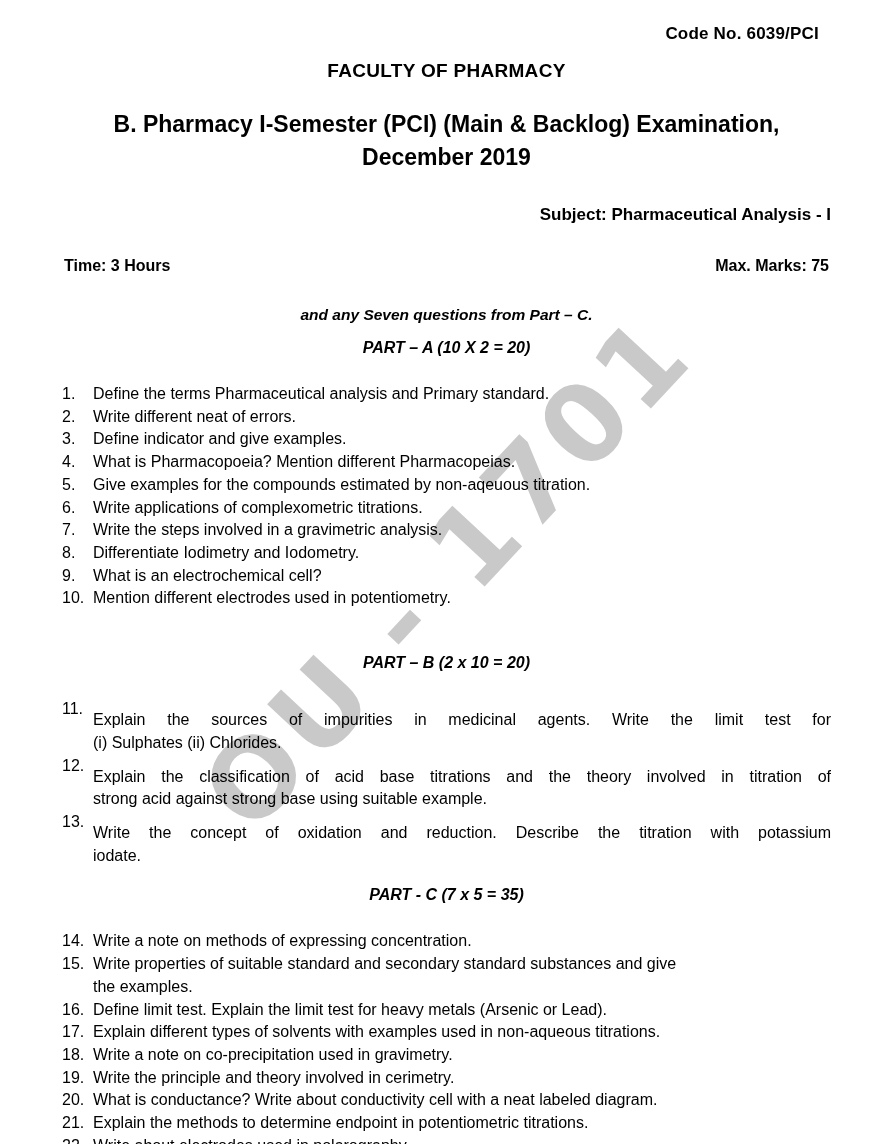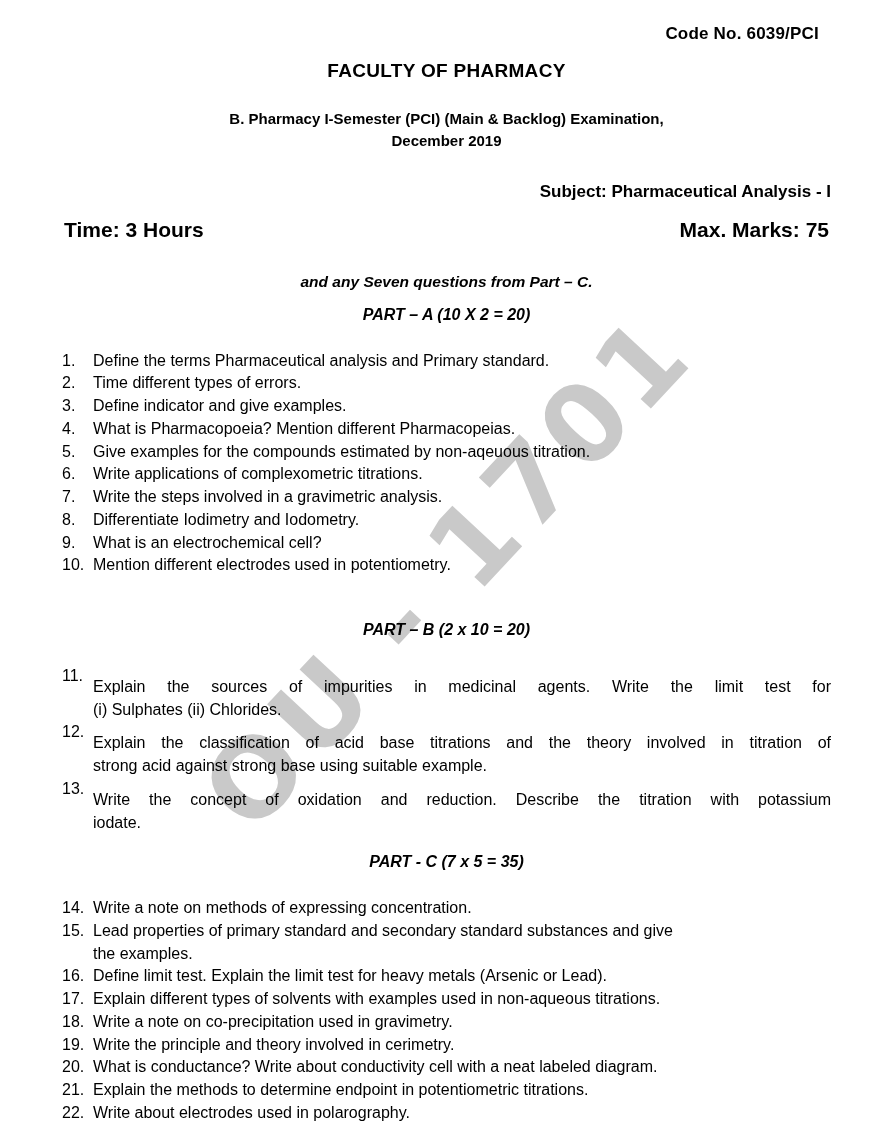--- a/index.html
+++ b/index.html
@@ -60,42 +60,42 @@
   .faculty {
     text-align: center;
     font-size: 19px;
     font-weight: bold;
     margin-top: 16px;
     letter-spacing: 0.3px;
   }
 
   .exam-title {
     text-align: center;
-    font-size: 15px;
+    font-size: 23px;
     font-weight: bold;
     margin-top: 26px;
     line-height: 1.45;
     padding: 0 38px;
   }
   .exam-title .line2 { display: block; }
 
   .subject {
     text-align: right;
     font-size: 17px;
     font-weight: bold;
     margin-top: 30px;
   }
 
   .time-marks {
     display: flex;
     justify-content: space-between;
     align-items: baseline;
-    font-size: 21px;
-    font-weight: bold;
-    margin-top: 16px;
+    font-size: 16px;
+    font-weight: bold;
+    margin-top: 32px;
     padding: 0 2px 0 2px;
   }
 
   .note {
     text-align: center;
     font-size: 15.5px;
     font-weight: bold;
     font-style: italic;
     margin-top: 28px;
     line-height: 1.5;
@@ -184,21 +184,21 @@
     </div>
 
     <div class="part-heading part-a-heading">PART – A (10 X 2 = 20)</div>
     <ul class="qlist qlist-a">
       <li class="qitem">
         <span class="qnum">1.</span>
         <span class="qtext">Define the terms Pharmaceutical analysis and Primary standard.</span>
       </li>
       <li class="qitem">
         <span class="qnum">2.</span>
-        <span class="qtext">Time different types of errors.</span>
+        <span class="qtext">Write different neat of errors.</span>
       </li>
       <li class="qitem">
         <span class="qnum">3.</span>
         <span class="qtext">Define indicator and give examples.</span>
       </li>
       <li class="qitem">
         <span class="qnum">4.</span>
         <span class="qtext">What is Pharmacopoeia?  Mention different Pharmacopeias.</span>
       </li>
       <li class="qitem">
@@ -256,21 +256,21 @@
     <ul class="qlist qlist-c">
       <li class="qitem">
         <span class="qnum">14.</span>
         <span class="qtext">
           <span>Write a note on methods of expressing concentration.</span>
         </span>
       </li>
       <li class="qitem">
         <span class="qnum">15.</span>
         <span class="qtext">
-          <span>Lead properties of primary standard and secondary standard substances and give</span>
+          <span>Write properties of suitable standard and secondary standard substances and give</span>
           <span style="display:block">the examples.</span>
         </span>
       </li>
       <li class="qitem">
         <span class="qnum">16.</span>
         <span class="qtext">
           <span>Define limit test.  Explain the limit test for heavy metals (Arsenic or Lead).</span>
         </span>
       </li>
       <li class="qitem">

